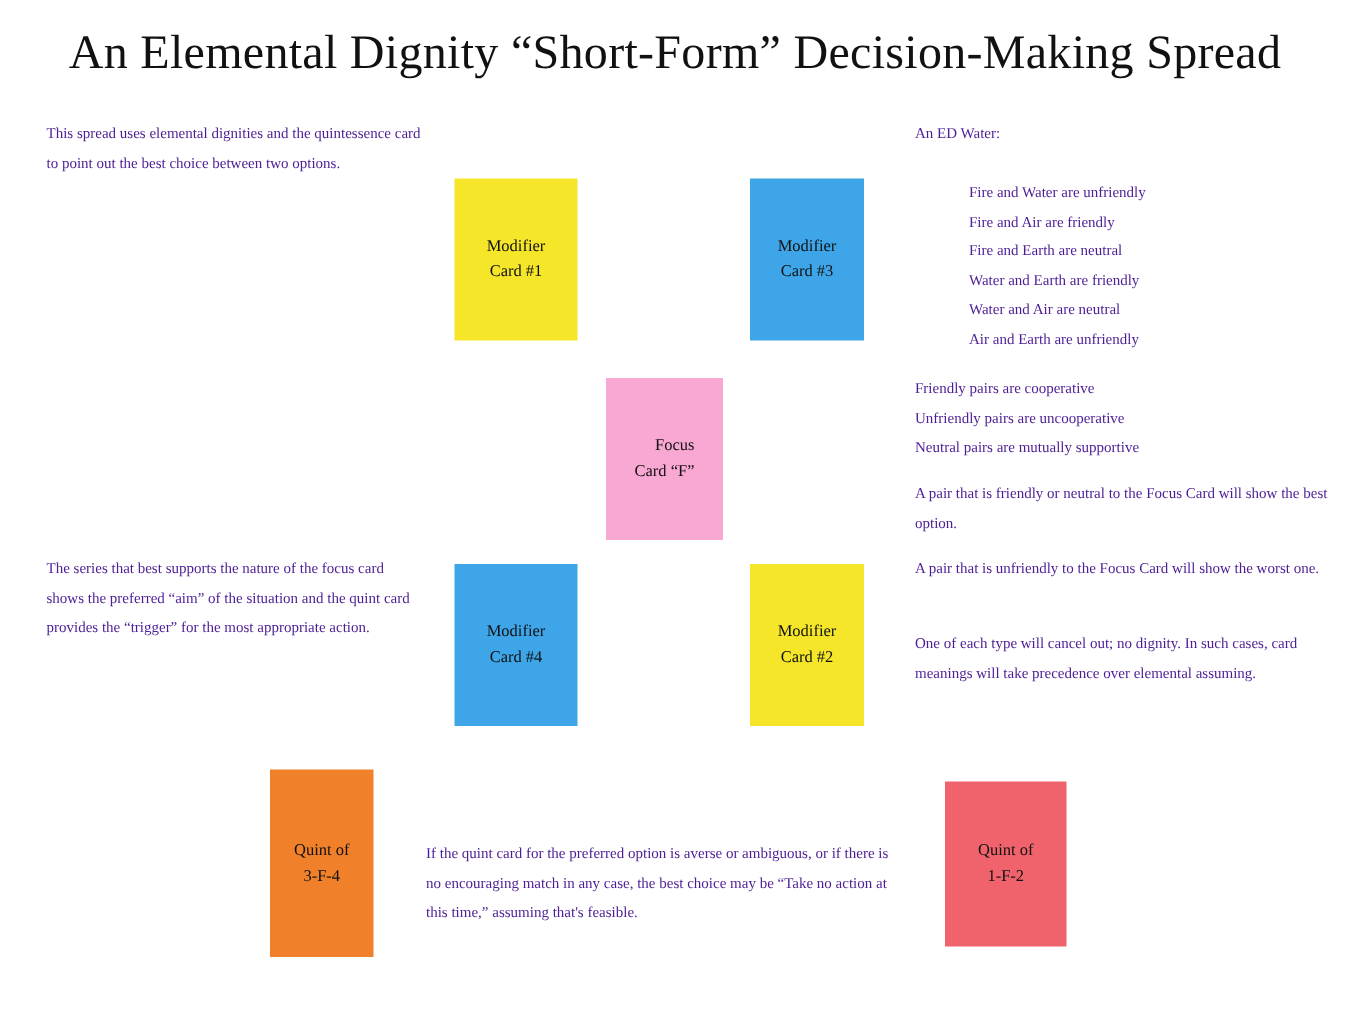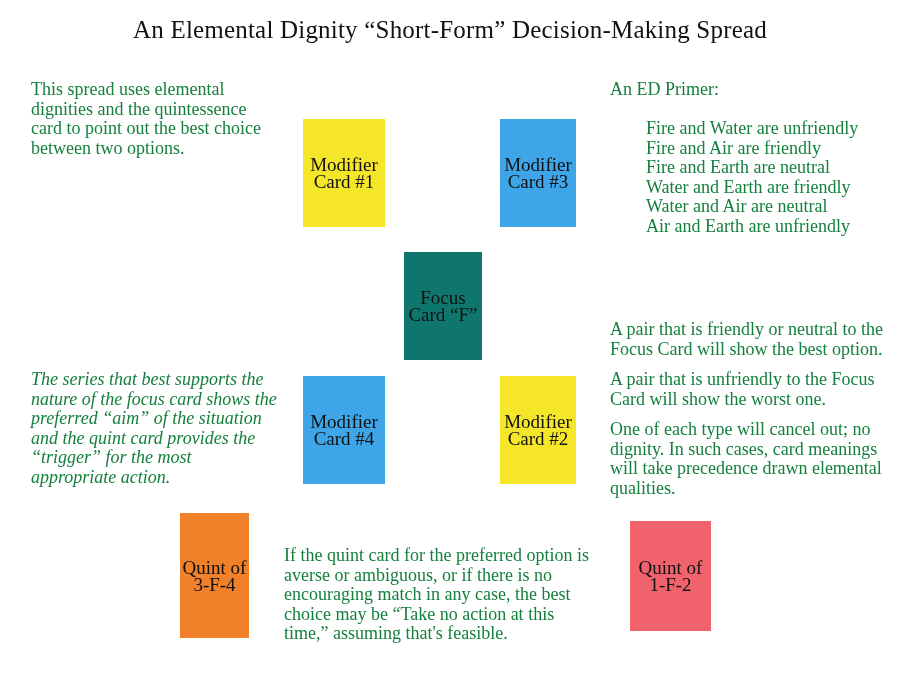--- a/index.html
+++ b/index.html
@@ -19,107 +19,110 @@
     position: relative;
     width: 900px;
     height: 686px;
   }
   .title {
     position: absolute;
     top: 16px;
     left: 0;
     width: 900px;
     text-align: center;
-    font-size: 25px;
+    font-size: 32px;
     font-family: "Liberation Serif", serif;
     letter-spacing: 0.2px;
     color: #111111;
   }
   .para {
     position: absolute;
-    font-size: 18px;
+    font-size: 10px;
     line-height: 19.5px;
-    color: #15803d;
+    color: #4c1d95;
     font-family: "Liberation Serif", serif;
   }
   .card {
     position: absolute;
     display: flex;
     align-items: center;
     justify-content: center;
     text-align: center;
-    font-size: 19px;
+    font-size: 11px;
     line-height: 17px;
     color: #111111;
     font-family: "Liberation Serif", serif;
   }
   .card span {
     display: block;
     white-space: pre-line;
   }
   
   #p-intro   { left: 31px;  top: 80px;  width: 250px; }
   #p-focus   { left: 31px;  top: 150px; width: 252px; }
   #p-trump   { left: 31px;  top: 205px; width: 252px; }
   #p-court   { left: 31px;  top: 278px; width: 252px; }
-  #p-series  { left: 31px;  top: 370px; width: 250px; font-style: italic; }
+  #p-series  { left: 31px;  top: 370px; width: 250px; }
 
   
   #p-primer-title { left: 610px; top: 80px;  width: 270px; }
   #p-primer-list  { left: 610px; top: 119px; width: 280px; margin-left: 36px; }
   #p-pairs        { left: 610px; top: 250px; width: 280px; }
   #p-friendly     { left: 610px; top: 320px; width: 280px; }
   #p-unfriendly   { left: 610px; top: 370px; width: 285px; }
   #p-cancel       { left: 610px; top: 420px; width: 285px; }
 
   
   #p-bottom1 { left: 284px; top: 497px; width: 310px; }
-  #p-bottom2 { left: 284px; top: 546px; width: 318px; }
+  #p-bottom2 { left: 284px; top: 560px; width: 318px; }
 
   
   #card-mod1  { left: 303px; top: 119px; width: 82px;  height: 108px; background: #f5e62a; }
   #card-mod3  { left: 500px; top: 119px; width: 76px;  height: 108px; background: #3ea6e8; }
   #card-focus { left: 404px; top: 252px; width: 78px;  height: 108px; background: #3db14a; }
   #card-mod4  { left: 303px; top: 376px; width: 82px;  height: 108px; background: #3ea6e8; }
   #card-mod2  { left: 500px; top: 376px; width: 76px;  height: 108px; background: #f5e62a; }
   #card-quint1 { left: 180px; top: 513px; width: 69px;  height: 125px; background: #f0812a; }
   #card-quint2 { left: 630px; top: 521px; width: 81px;  height: 110px; background: #f0636c; }
 </style>
 </head>
 <body>
 
 <div id="page">
 
   <div class="title">An Elemental Dignity “Short-Form” Decision-Making Spread</div>
 
   <div class="para" id="p-intro">This spread uses elemental dignities and the quintessence card to point out the best choice between two options.</div>
   <div class="para" id="p-series">The series that best supports the nature of the focus card shows the preferred “aim” of the situation and the quint card provides the “trigger” for the most appropriate action.</div>
 
-  <div class="para" id="p-primer-title">An ED Primer:</div>
+  <div class="para" id="p-primer-title">An ED Water:</div>
   <div class="para" id="p-primer-list" style="white-space: pre-line;">Fire and Water are unfriendly
 Fire and Air are friendly
 Fire and Earth are neutral
 Water and Earth are friendly
 Water and Air are neutral
 Air and Earth are unfriendly</div>
+  <div class="para" id="p-pairs" style="white-space: pre-line;">Friendly pairs are cooperative
+Unfriendly pairs are uncooperative
+Neutral pairs are mutually supportive</div>
   <div class="para" id="p-unfriendly">A pair that is unfriendly to the Focus Card will show the worst one.</div>
   <div class="para" id="p-friendly">A pair that is friendly or neutral to the Focus Card will show the best option.</div>
-  <div class="para" id="p-cancel">One of each type will cancel out; no dignity. In such cases, card meanings will take precedence drawn elemental qualities.</div>
+  <div class="para" id="p-cancel">One of each type will cancel out; no dignity. In such cases, card meanings will take precedence over elemental assuming.</div>
 
   <div class="para" id="p-bottom2">If the quint card for the preferred option is averse or ambiguous, or if there is no encouraging match in any case, the best choice may be “Take no action at this time,” assuming that's feasible.</div>
 
   <div class="card" id="card-mod1" style="background: rgb(245, 230, 42);">
     <span>Modifier
 Card #1</span>
   </div>
   <div class="card" id="card-mod3" style="background: rgb(62, 166, 232);">
     <span>Modifier
 Card #3</span>
   </div>
-  <div class="card" id="card-focus" style="background: #0f766e;">
+  <div class="card" id="card-focus" style="background: #f9a8d4; text-align: right;">
     <span>Focus
 Card “F”</span>
   </div>
   <div class="card" id="card-mod4" style="background: rgb(62, 166, 232);">
     <span>Modifier
 Card #4</span>
   </div>
   <div class="card" id="card-mod2" style="background: rgb(245, 230, 42);">
     <span>Modifier
 Card #2</span>

